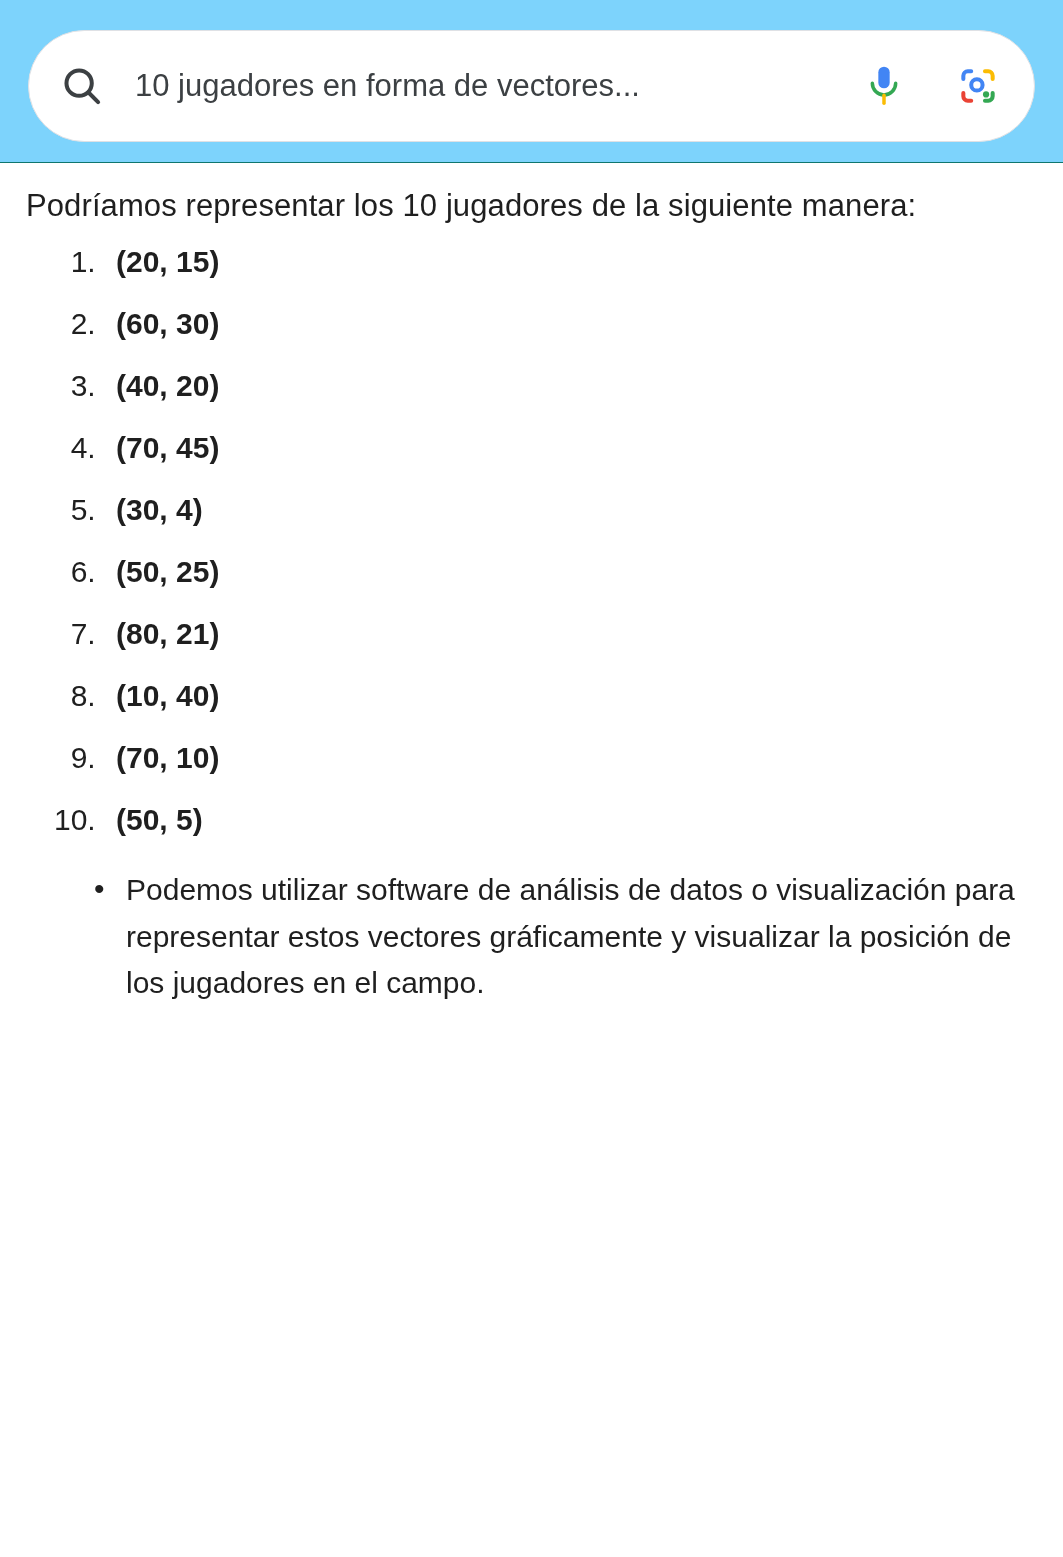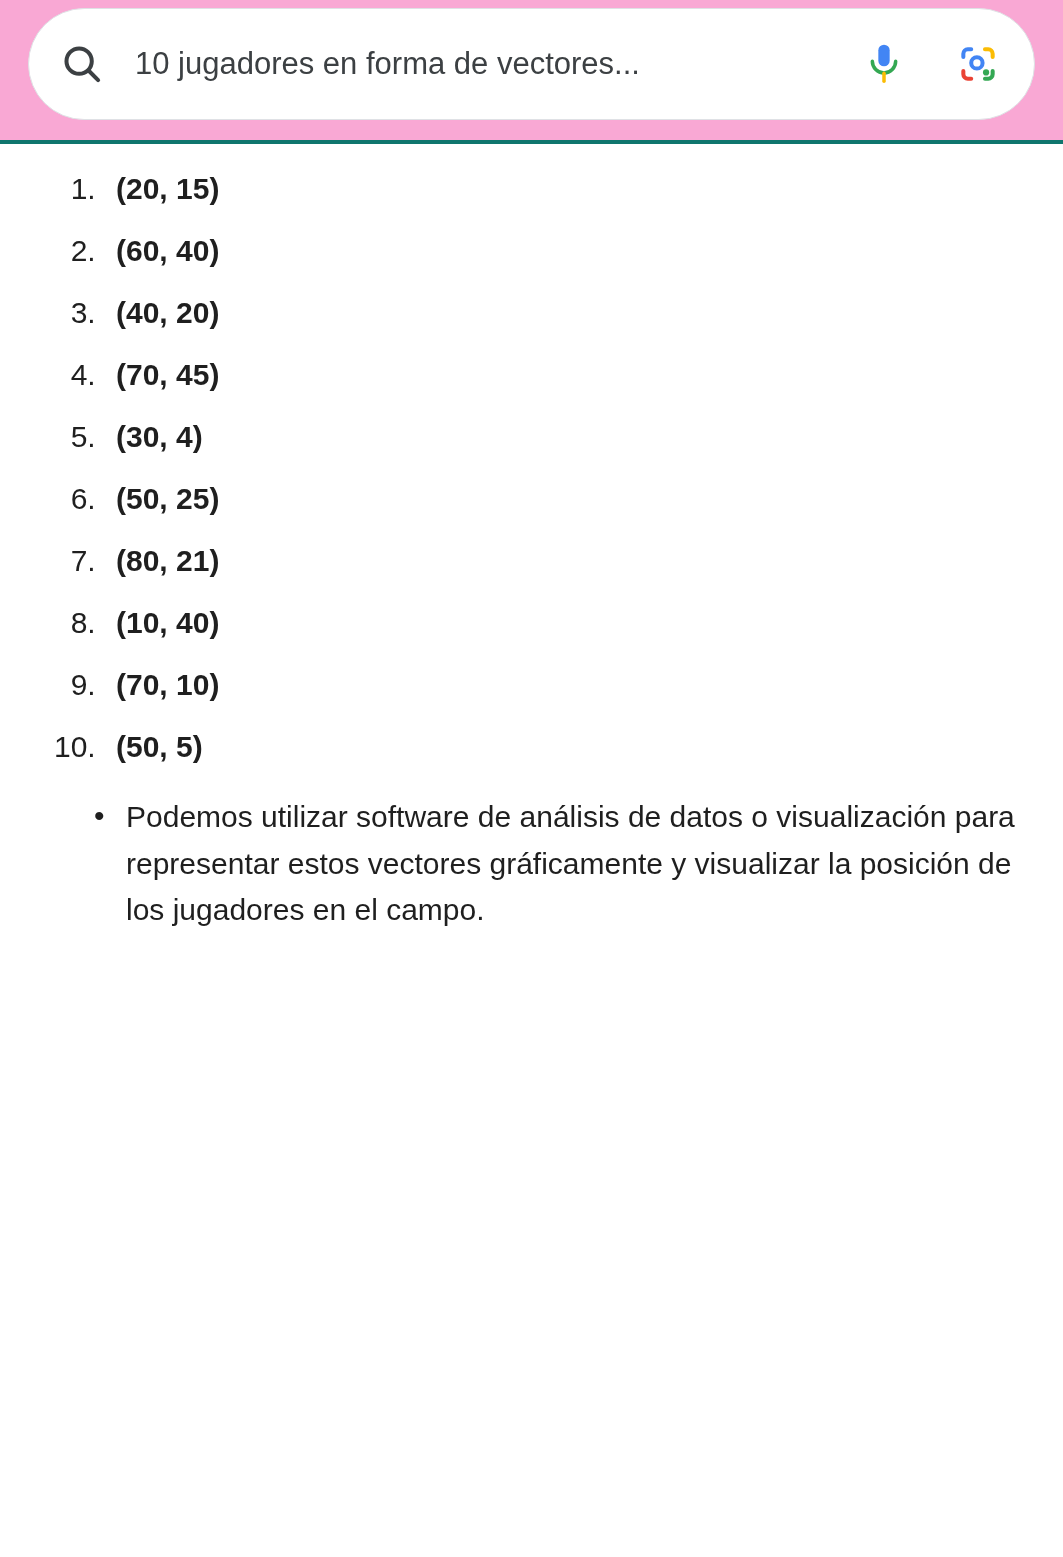--- a/index.html
+++ b/index.html
@@ -9,23 +9,23 @@
     background: #ffffff;
     width: 1063px;
     height: 1557px;
     font-family: "Liberation Sans", sans-serif;
     color: #1f1f1f;
   }
 
   
   .searchbar-wrap {
     width: 100%;
-    padding: 8px 28px 20px 28px;
-    border-bottom: 4px solid #0f766e;
-    background: #f9a8d4;
+    padding: 30px 28px 20px 28px;
+    border-bottom: 1px solid #0f766e;
+    background: #7dd3fc;
   }
   .searchbar {
     display: flex;
     align-items: center;
     height: 112px;
     border: 1px solid #dfe1e5;
     border-radius: 56px;
     padding: 0 34px 0 30px;
     background: #fff;
   }
@@ -130,24 +130,25 @@
         <path d="M20 15.8v1.8A2.4 2.4 0 0 1 17.6 20h-1.8" fill="none" stroke="#34a853" stroke-width="2.2" stroke-linecap="round"></path>
         <path d="M8.3 20H6.4A2.4 2.4 0 0 1 4 17.6v-1.8" fill="none" stroke="#ea4335" stroke-width="2.2" stroke-linecap="round"></path>
         <circle cx="11.4" cy="11.4" r="3.1" fill="none" stroke="#4285f4" stroke-width="2.2"></circle>
         <circle cx="16.4" cy="16.6" r="1.7" fill="#34a853"></circle>
       </svg>
     </span>
   </div>
 </div>
 
 <div class="content">
+  <p class="para">Podríamos representar los 10 jugadores de la siguiente manera:</p>
 
   <ol class="players">
     <li><span class="coord">(20, 15)</span></li>
-    <li><span class="coord">(60, 40)</span></li>
+    <li><span class="coord">(60, 30)</span></li>
     <li><span class="coord">(40, 20)</span></li>
     <li><span class="coord">(70, 45)</span></li>
     <li><span class="coord">(30, 4)</span></li>
     <li><span class="coord">(50, 25)</span></li>
     <li><span class="coord">(80, 21)</span></li>
     <li><span class="coord">(10, 40)</span></li>
     <li><span class="coord">(70, 10)</span></li>
     <li><span class="coord">(50, 5)</span></li>
   </ol>
 

